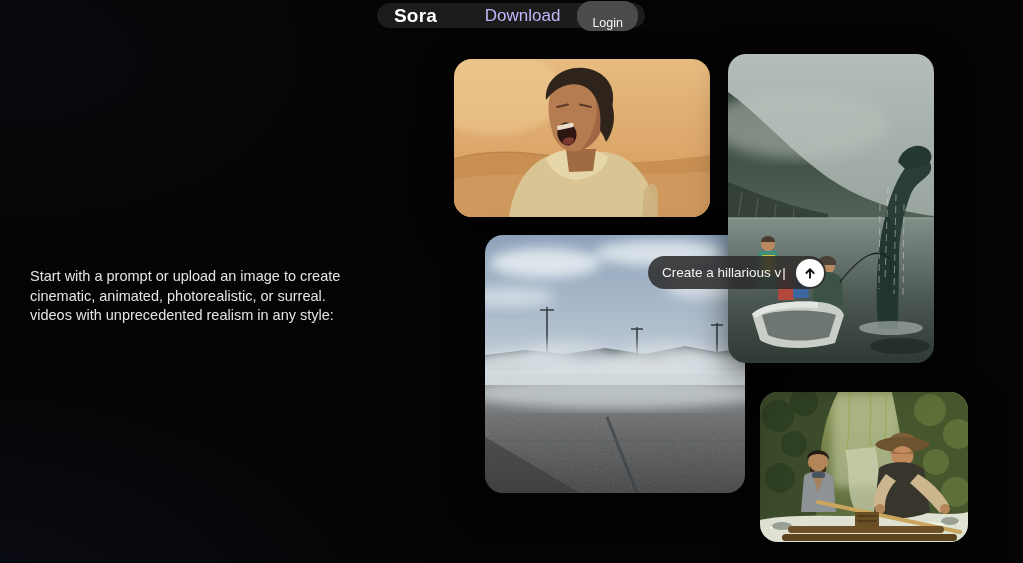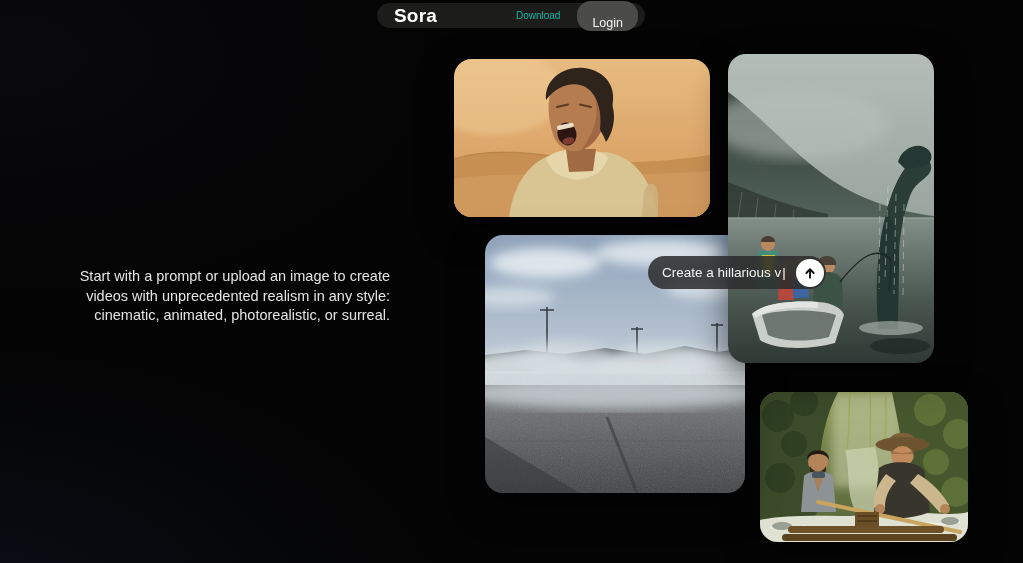--- a/index.html
+++ b/index.html
@@ -13,33 +13,33 @@
     -webkit-font-smoothing:antialiased;
   }
   
   .navbar{
     position:absolute;left:377px;top:3px;width:268px;height:25px;
     background:#1c1c1a;border-radius:21px;display:flex;align-items:center;
     padding:0;box-sizing:border-box;z-index:40;
   }
   .brand{font-size:19px;font-weight:700;color:#fff;margin-left:17px;letter-spacing:.2px;cursor:pointer;}
   .nav-right{margin-left:auto;display:flex;align-items:center;}
-  .nav-link{font-size:10px;color:#14b8a6;text-decoration:none;cursor:pointer;margin-right:17px;text-align:right;}
+  .nav-link{font-size:17px;color:#c4b5fd;text-decoration:none;cursor:pointer;margin-right:17px;text-align:right;}
   .login-btn{
     border:none;cursor:pointer;background:#4b4b49;color:#f4f4f4;
     font-family:inherit;font-size:12.5px;border-radius:14px;
     height:28px;padding:15px 15px;margin-right:7px;
   }
   
   .hero{position:absolute;left:30px;top:252px;width:360px;z-index:10;}
   .hero h1{
     margin:0;font-size:29px;font-weight:500;color:#fff;
     letter-spacing:-.3px;line-height:36px;
   }
-  .hero .desc{margin-top:15px;font-size:14.5px;line-height:19.5px;color:#e4e4e4;font-weight:400;text-align:right;}
+  .hero .desc{margin-top:15px;font-size:14.5px;line-height:19.5px;color:#e4e4e4;font-weight:400;}
   
   .card{
     position:absolute;border-radius:18px;overflow:hidden;margin:0;padding:0;
     box-shadow:0 12px 34px rgba(0,0,0,.55);
   }
   .card svg{display:block;}
   .card-desert{left:454px;top:59px;width:256px;height:158px;z-index:5;}
   .card-nessie{left:728px;top:54px;width:206px;height:309px;z-index:8;}
   .card-smoke{left:485px;top:235px;width:260px;height:258px;z-index:6;}
   .card-jungle{left:760px;top:392px;width:208px;height:150px;z-index:5;}
@@ -67,22 +67,22 @@
     <span class="brand">Sora</span>
     <div class="nav-right">
       <a class="nav-link">Download</a>
       <button class="login-btn">Login</button>
     </div>
   </nav>
 
   <section class="hero">
     <div class="desc">
       <div>Start with a prompt or upload an image to create</div>
+      <div>cinematic, animated, photorealistic, or surreal.</div>
       <div>videos with unprecedented realism in any style:</div>
-      <div>cinematic, animated, photorealistic, or surreal.</div>
     </div>
   </section>
 
   <figure class="card card-desert">
     <svg width="256" height="158" viewBox="0 0 256 158">
       <defs>
         <linearGradient id="dsky" x1="0" y1="0" x2="0" y2="1">
           <stop offset="0" stop-color="#e7bb80"></stop>
             <stop offset=".6" stop-color="#dca669"></stop>
             <stop offset="1" stop-color="#d49c5f"></stop>

